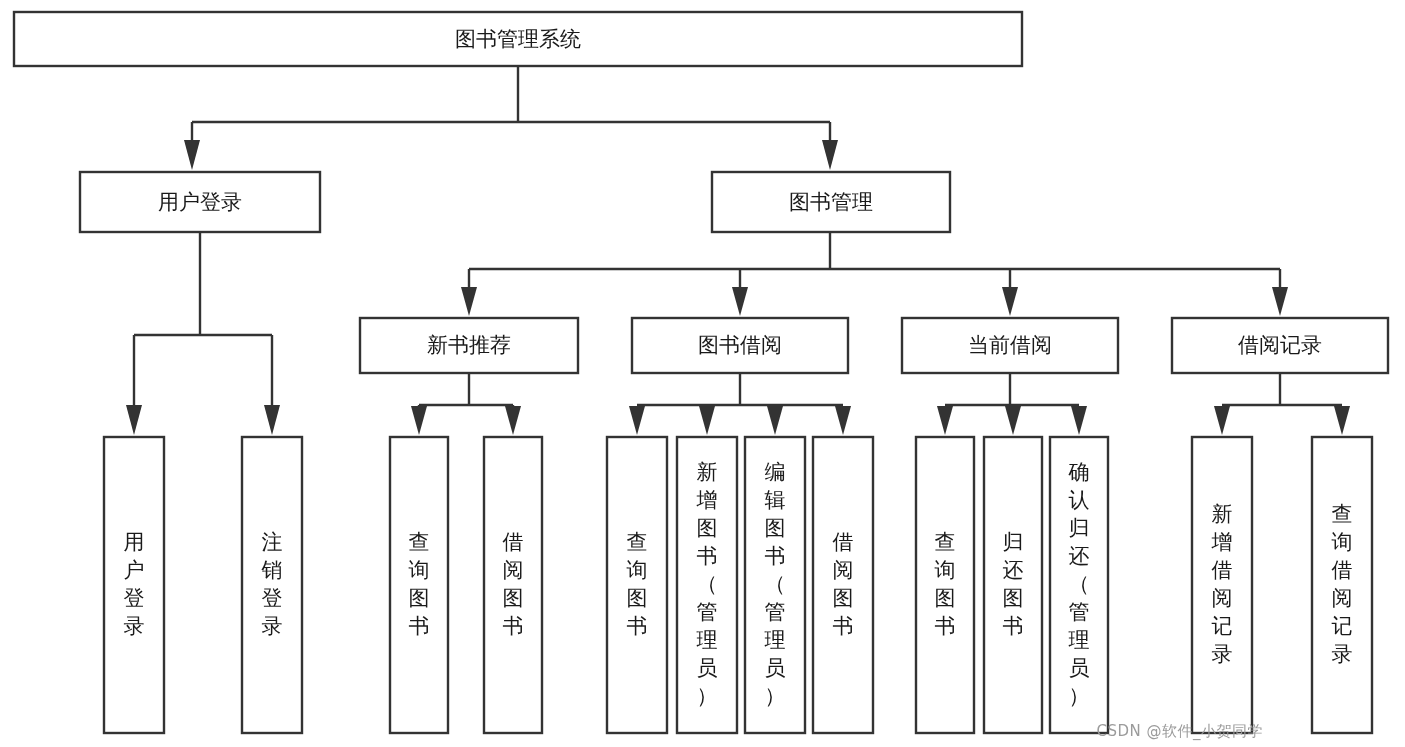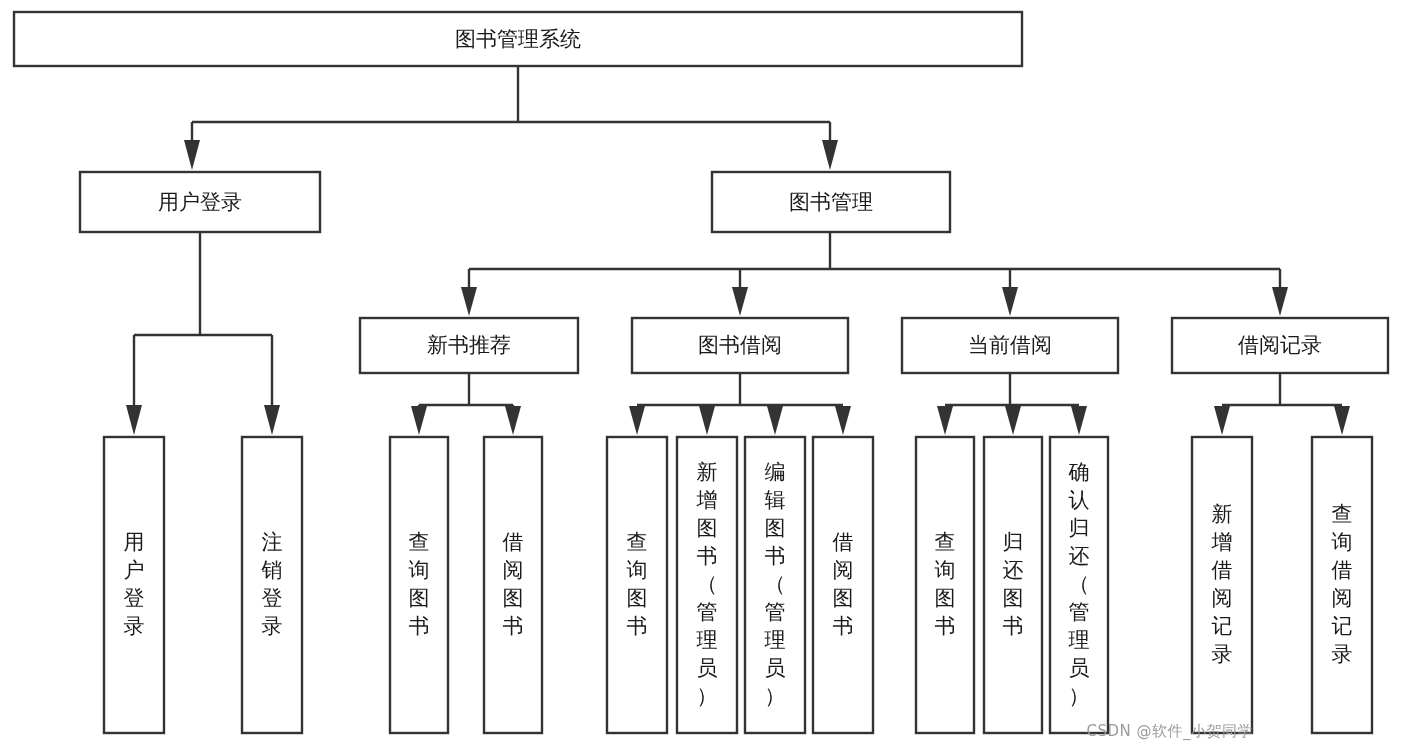--- a/index.html
+++ b/index.html
@@ -18,21 +18,21 @@
     dominant-baseline:middle;text-anchor:middle;
   }
   .vlabel{
     font-family:"DejaVu Sans","Liberation Sans",sans-serif;
     fill:#1a1a1a;font-size:21px;
     text-anchor:middle;
   }
   .vlabel tspan{dominant-baseline:middle;}
   .watermark{
     position:absolute;
-    right:10px;bottom:6px;
+    right:0;bottom:6px;
     font-family:"DejaVu Sans","Liberation Sans",sans-serif;
     font-size:15px;color:#9b9b9b;white-space:nowrap;
     letter-spacing:0.5px;
   }
 </style>
 </head>
 <body>
 
 <div id="stage">
 

